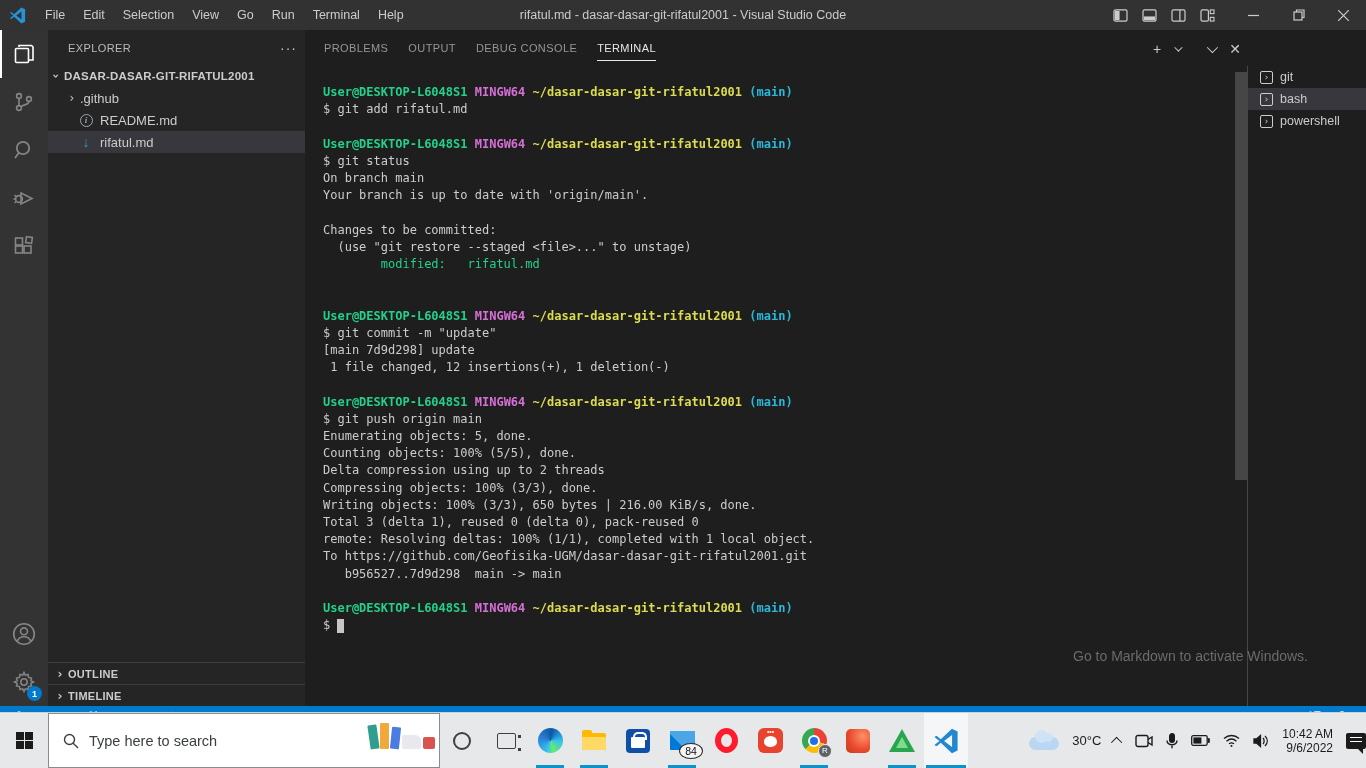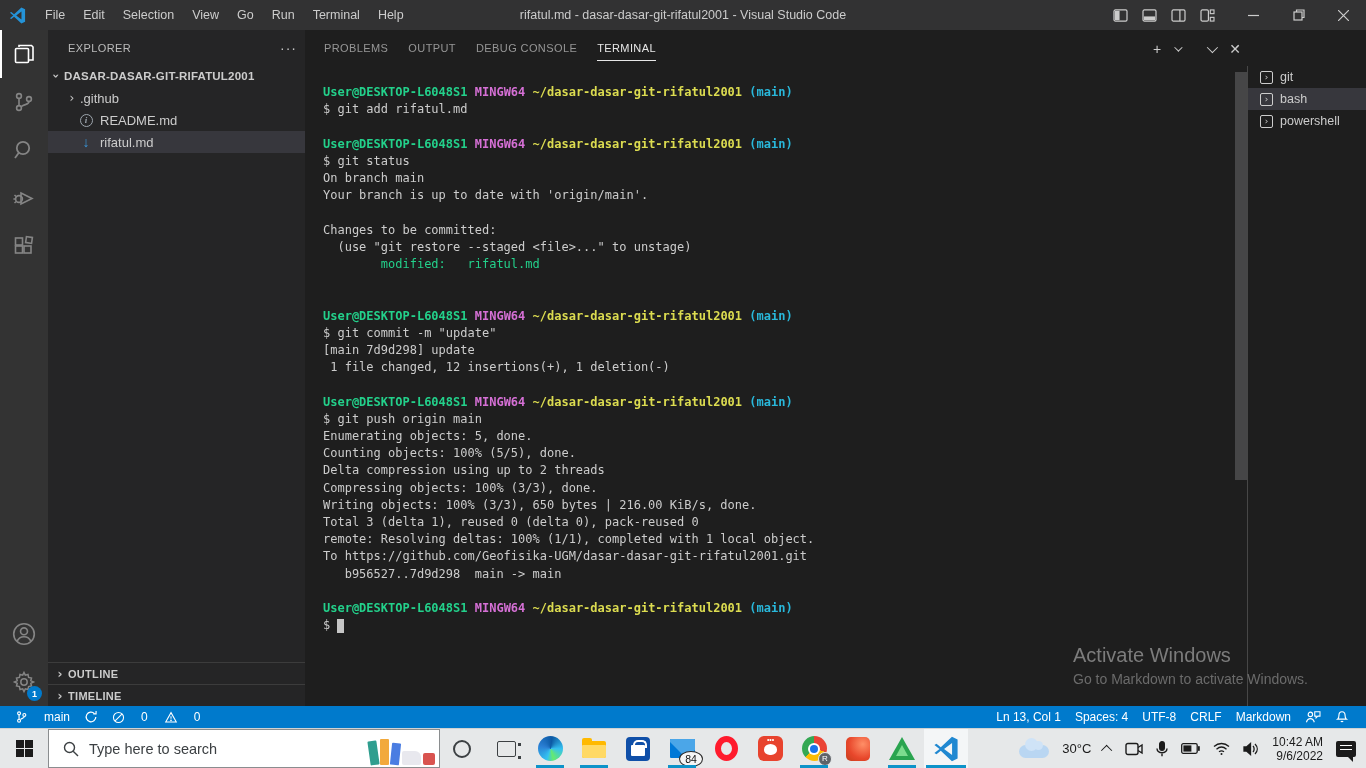--- a/index.html
+++ b/index.html
@@ -72,32 +72,32 @@
   .wm2 { font-size:14px; color:#6b6b6b; margin-top:4px; }
 
   
   .statusbar { position:absolute; left:0; bottom:40px; width:1366px; height:22px; background:#007acc; color:#ffffff; display:flex; align-items:center; font-size:12px; z-index:40; }
   .sb-item { display:flex; align-items:center; gap:16px; padding:0 7px; height:22px; }
   .sb-left { display:flex; align-items:center; padding-left:8px; }
   .sb-right { margin-left:auto; display:flex; align-items:center; padding-right:10px; }
   .sb-item svg { display:block; }
 
   
-  .taskbar { position:absolute; left:0; bottom:0; width:1366px; height:40px; background:#e6e8e9; border-top:1px solid #cfd2d3; display:flex; align-items:stretch; z-index:50; }
+  .taskbar { position:absolute; left:0; bottom:0; width:1366px; height:56px; background:#e6e8e9; border-top:1px solid #cfd2d3; display:flex; align-items:stretch; z-index:50; }
   .tb-start { width:48px; display:flex; align-items:center; justify-content:center; }
   .tb-search { width:392px; background:#ffffff; border:1px solid #8a8d8f; display:flex; align-items:center; margin:0; position:relative; }
   .tb-search .mag { margin:0 10px 0 14px; }
   .tb-search .ph { font-size:14.5px; color:#3c4043; }
   .search-art { position:absolute; right:4px; top:3px; width:66px; height:32px; display:flex; align-items:flex-end; justify-content:center; gap:2px; }
   .book { width:9px; border-radius:1px; }
   .tb-btn { width:44px; display:flex; align-items:center; justify-content:center; position:relative; }
   .tb-btn .underline { position:absolute; left:8px; right:8px; bottom:0; height:3px; background:#0d93c9; }
   .tb-btn.activeapp { background:#f4f6f7; }
   .tb-btn.activeapp .underline { left:2px; right:2px; background:#0d93c9; }
-  .tb-tray { margin-left:auto; display:flex; align-items:center; gap:13px; padding-right:10px; color:#1b1b1b; }
+  .tb-tray { margin-left:auto; display:flex; align-items:center; gap:13px; color:#1b1b1b; }
   .tray-ico { display:flex; align-items:center; justify-content:center; }
   .tray-temp { font-size:13px; }
   .tray-clock { text-align:right; font-size:12px; line-height:14px; }
 
   .app-ico { width:26px; height:26px; position:relative; display:flex; align-items:center; justify-content:center; }
 
   
   .edge-circ { width:25px; height:25px; border-radius:50%; background:conic-gradient(from 200deg,#35c1f1,#2a7fd4,#0c59a4,#35c1f1 70%,#66eb6e 90%,#35c1f1); }
   .folder-back { position:absolute; left:1px; top:5px; width:24px; height:17px; background:#ffb900; border-radius:2px; }
   .folder-tab { position:absolute; left:1px; top:2px; width:10px; height:6px; background:#ffb900; border-radius:2px 2px 0 0; }
@@ -309,21 +309,20 @@
       <span class="tl-ico">›</span>
       <span>bash</span>
     </div>
     <div class="tl-row">
       <span class="tl-ico">›</span>
       <span>powershell</span>
     </div>
   </div>
 
   <div class="watermark">
-    <div class="wm1">Activate Windows</div>
     <div class="wm2">Go to Markdown to activate Windows.</div>
   </div>
 </div>
 
 <div class="statusbar">
   <div class="sb-left">
     <div class="sb-item">
       <svg width="13" height="14" viewBox="0 0 16 16" fill="none" stroke="#ffffff" stroke-width="1.4">
           <circle cx="5" cy="3.5" r="1.8"></circle>
           <circle cx="5" cy="12.5" r="1.8"></circle>

